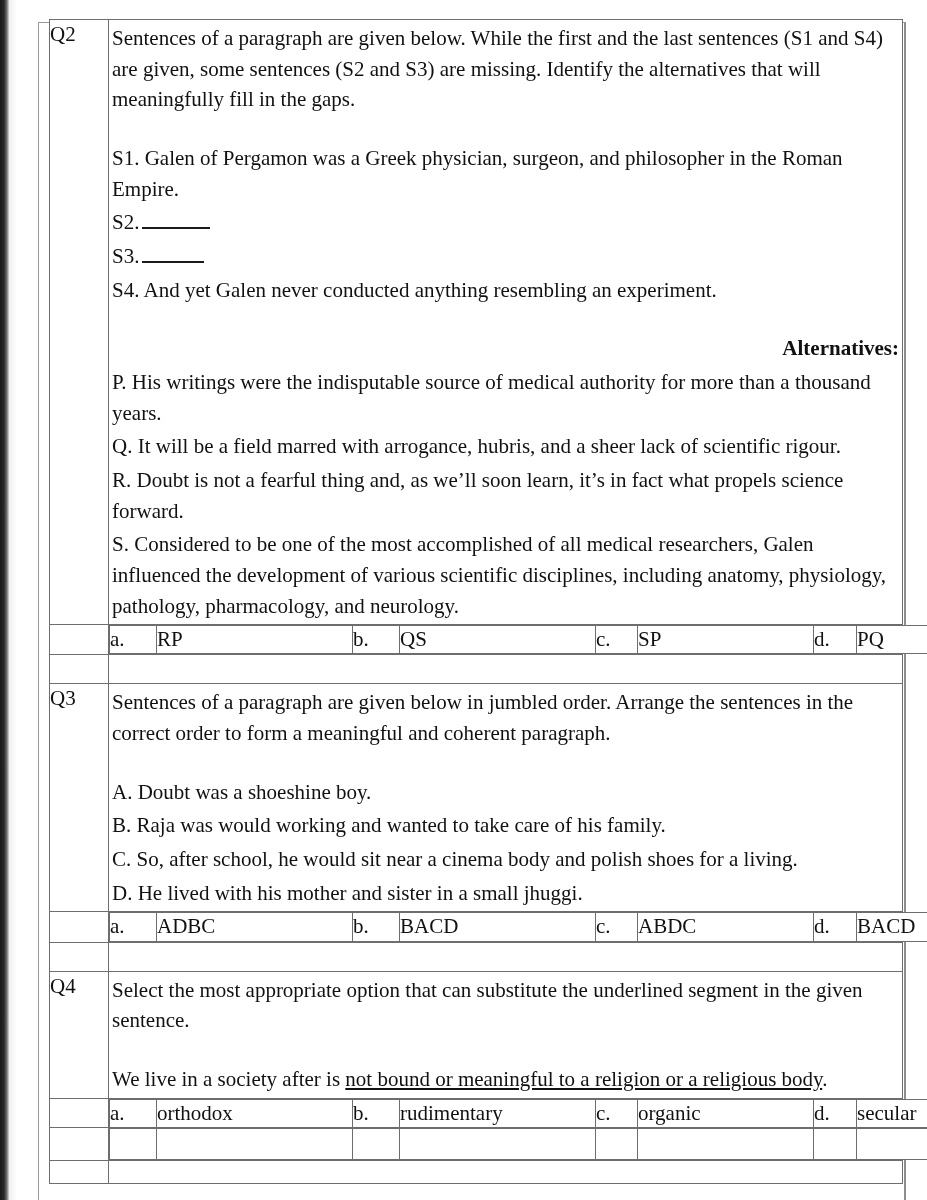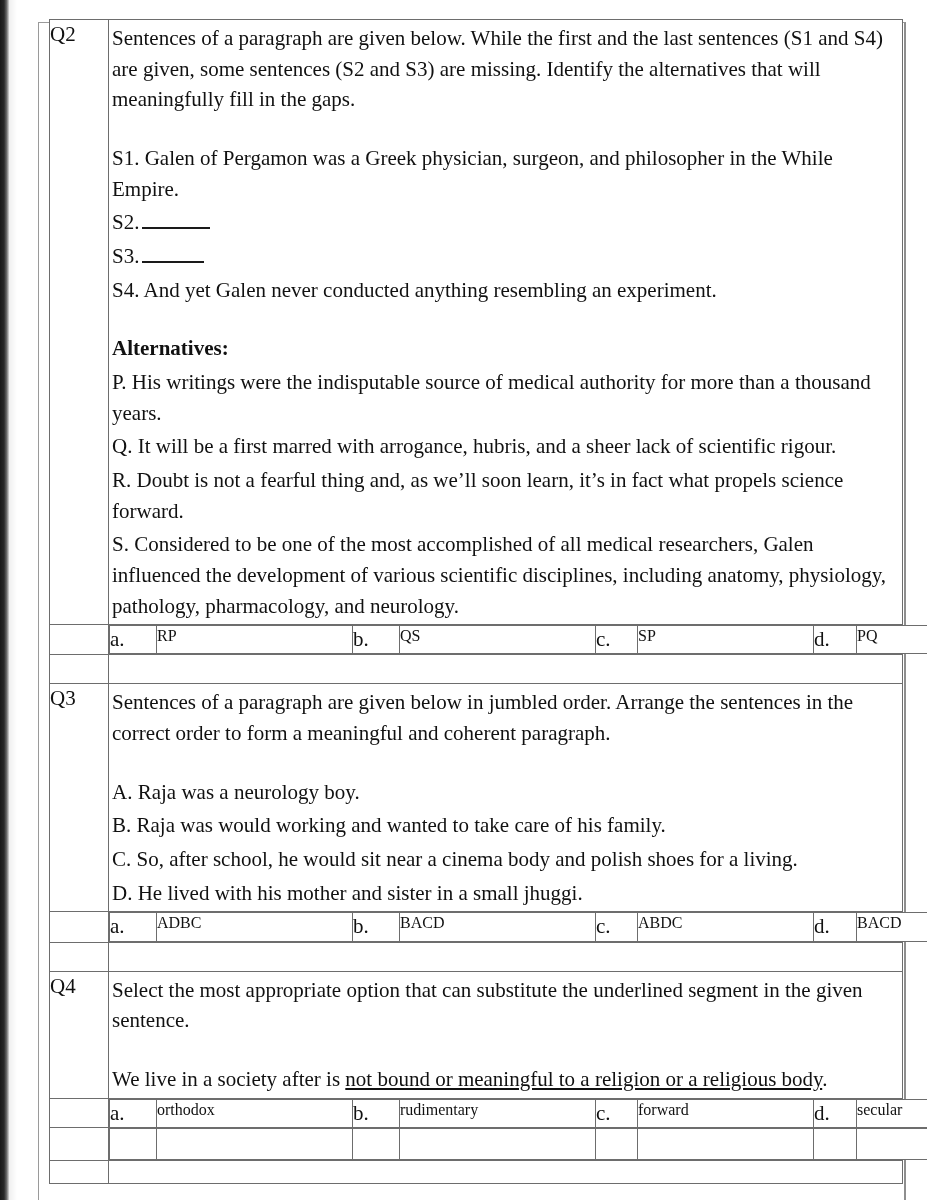--- a/index.html
+++ b/index.html
@@ -90,20 +90,21 @@
     line-height: 1.46;
   }
   .body-cell p {
     margin: 3px;
   }
   .gap {
     height: 22px;
   }
   .bold {
     font-weight: bold;
+    text-align: right;
   }
   .blank-rule {
     display: inline-block;
     border-bottom: 2px solid #1a1a1a;
     vertical-align: baseline;
     margin-left: 3px;
     height: 0.92em;
   }
   .blank-rule.w1 { width: 68px; }
   .blank-rule.w2 { width: 62px; }
@@ -114,21 +115,21 @@
 
   
   .opt-label {
     padding: 9px 0 9px 10px;
     font-size: 21px;
     line-height: 1.3;
     white-space: nowrap;
   }
   .opt-value {
     padding: 9px 0 9px 11px;
-    font-size: 16px;
+    font-size: 21px;
     line-height: 1.3;
     white-space: nowrap;
   }
   .opt-blankcell {
     height: 30px;
   }
 
   
   .spacer-left  { height: 28px; }
   .spacer-right { height: 28px; }
@@ -148,28 +149,28 @@
     <col class="c-qnum">
     <col class="c-body">
   </colgroup>
   <tbody>
 
     <tr>
       <td class="qnum-cell">Q2</td>
       <td class="body-cell">
         <p>Sentences of a paragraph are given below. While the first and the last sentences (S1 and S4) are given, some sentences (S2 and S3) are missing. Identify the alternatives that will meaningfully fill in the gaps.</p>
         <div class="gap"></div>
-        <p>S1. Galen of Pergamon was a Greek physician, surgeon, and philosopher in the While Empire.</p>
+        <p>S1. Galen of Pergamon was a Greek physician, surgeon, and philosopher in the Roman Empire.</p>
         <p><span>S2.</span><span class="blank-rule w1"></span></p>
         <p><span>S3.</span><span class="blank-rule w2"></span></p>
         <p>S4. And yet Galen never conducted anything resembling an experiment.</p>
         <div class="gap"></div>
         <p class="bold">Alternatives:</p>
         <p>P. His writings were the indisputable source of medical authority for more than a thousand years.</p>
-        <p>Q. It will be a first marred with arrogance, hubris, and a sheer lack of scientific rigour.</p>
+        <p>Q. It will be a field marred with arrogance, hubris, and a sheer lack of scientific rigour.</p>
         <p>R. Doubt is not a fearful thing and, as we’ll soon learn, it’s in fact what propels science forward.</p>
         <p>S. Considered to be one of the most accomplished of all medical researchers, Galen influenced the development of various scientific disciplines, including anatomy, physiology, pathology, pharmacology, and neurology.</p>
       </td>
     </tr>
 
     <tr>
       <td></td>
       <td style="padding:0;border:none;">
         <table style="width:100%;border-collapse:collapse;table-layout:fixed;">
           <colgroup>
@@ -201,21 +202,21 @@
     <tr>
       <td class="spacer-left"></td>
       <td class="spacer-right"></td>
     </tr>
 
     <tr>
       <td class="qnum-cell">Q3</td>
       <td class="body-cell">
         <p>Sentences of a paragraph are given below in jumbled order. Arrange the sentences in the correct order to form a meaningful and coherent paragraph.</p>
         <div class="gap"></div>
-        <p>A. Raja was a neurology boy.</p>
+        <p>A. Doubt was a shoeshine boy.</p>
         <p>B. Raja was would working and wanted to take care of his family.</p>
         <p>C. So, after school, he would sit near a cinema body and polish shoes for a living.</p>
         <p>D. He lived with his mother and sister in a small jhuggi.</p>
       </td>
     </tr>
 
     <tr>
       <td></td>
       <td style="padding:0;border:none;">
         <table style="width:100%;border-collapse:collapse;table-layout:fixed;">
@@ -273,21 +274,21 @@
             <col class="o-ld">
               <col class="o-vd">
           </colgroup>
           <tbody>
               <tr>
             <td class="opt-label">a.</td>
             <td class="opt-value">orthodox</td>
             <td class="opt-label">b.</td>
             <td class="opt-value">rudimentary</td>
             <td class="opt-label">c.</td>
-            <td class="opt-value">forward</td>
+            <td class="opt-value">organic</td>
             <td class="opt-label">d.</td>
             <td class="opt-value">secular</td>
           </tr>
         </tbody>
           </table>
       </td>
     </tr>
 
     <tr>
       <td></td>

